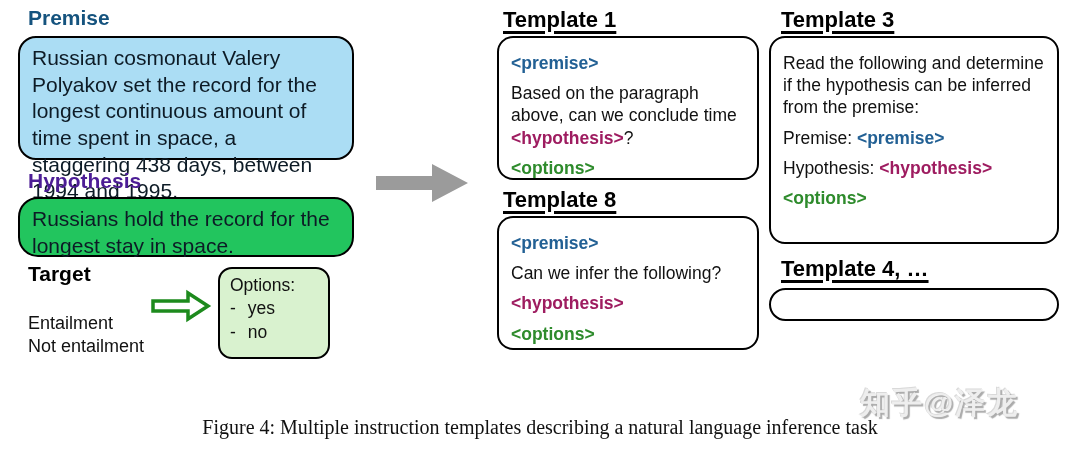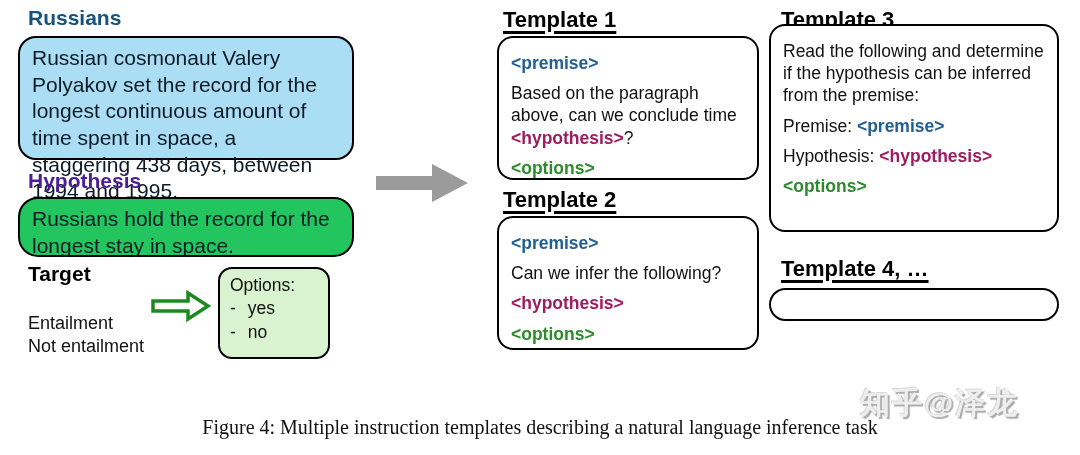--- a/index.html
+++ b/index.html
@@ -24,36 +24,36 @@
   .tpl-heading { font-size:22px; font-weight:bold; color:#000; text-decoration:underline; text-decoration-thickness:2.5px; text-underline-offset:4px; }
   .h-t1 { left:503px; top:7px; }
   .h-t2 { left:503px; top:187px; }
   .h-t3 { left:781px; top:7px; }
   .h-t4 { left:781px; top:256px; }
 
   .tpl-box { background:#fff; border:2px solid #000; border-radius:16px; padding:6px 12px; font-size:17.5px; line-height:1.27; color:#111; }
   .tpl-box p { margin:8px 0; }
   .b-t1 { left:497px; top:36px; width:262px; height:144px; }
   .b-t2 { left:497px; top:216px; width:262px; height:134px; }
-  .b-t3 { left:769px; top:24px; width:290px; height:208px; }
+  .b-t3 { left:769px; top:36px; width:290px; height:208px; }
   .b-t4 { left:769px; top:288px; width:290px; height:33px; border-radius:17px; }
 
   .tag-premise { color:#226094; font-weight:bold; }
   .tag-hypothesis { color:#9e1c60; font-weight:bold; }
   .tag-options { color:#2e8b2c; font-weight:bold; }
 
   .caption { left:0; right:0; top:384px; text-align:center; font-family:"Liberation Serif","DejaVu Serif",serif; font-size:20px; color:#111;margin-top:32px; }
   .watermark { left:860px; top:383px; font-size:30px; font-weight:bold; letter-spacing:2px; color:#eeeeee; text-shadow:2px 2px 1px #ababab, -1px -1px 0 #d9d9d9; white-space:nowrap; }
 </style>
 </head>
 <body>
 
 <div id="canvas">
 
-  <div class="abs side-label lbl-premise">Russians</div>
+  <div class="abs side-label lbl-premise">Premise</div>
   <div class="abs fill-box box-premise">
     <span>Russian cosmonaut Valery Polyakov set the record for the longest continuous amount of time spent in space, a staggering 438 days, between 1994 and 1995.</span>
   </div>
 
   <div class="abs side-label lbl-hypothesis">Hypothesis</div>
   <div class="abs fill-box box-hypothesis">
     <span>Russians hold the record for the longest stay in space.</span>
   </div>
 
   <div class="abs side-label lbl-target">Target</div>
@@ -82,21 +82,21 @@
     <polygon points="0,16 56,16 56,4 92,23 56,42 56,30 0,30" fill="#9b9b9b"></polygon>
   </svg>
 
   <div class="abs tpl-heading h-t1">Template 1</div>
   <div class="abs tpl-box b-t1">
     <p><span class="tag-premise">&lt;premise&gt;</span></p>
     <p><span>Based on the paragraph above, can we conclude time </span><span class="tag-hypothesis">&lt;hypothesis&gt;</span><span>?</span></p>
     <p><span class="tag-options">&lt;options&gt;</span></p>
   </div>
 
-  <div class="abs tpl-heading h-t2">Template 2</div>
+  <div class="abs tpl-heading h-t2">Template 8</div>
   <div class="abs tpl-box b-t2">
     <p><span class="tag-premise">&lt;premise&gt;</span></p>
     <p>Can we infer the following?</p>
     <p><span class="tag-hypothesis">&lt;hypothesis&gt;</span></p>
     <p><span class="tag-options">&lt;options&gt;</span></p>
   </div>
 
   <div class="abs tpl-heading h-t3">Template 3</div>
   <div class="abs tpl-box b-t3">
     <p>Read the following and determine if the hypothesis can be inferred from the premise:</p>

